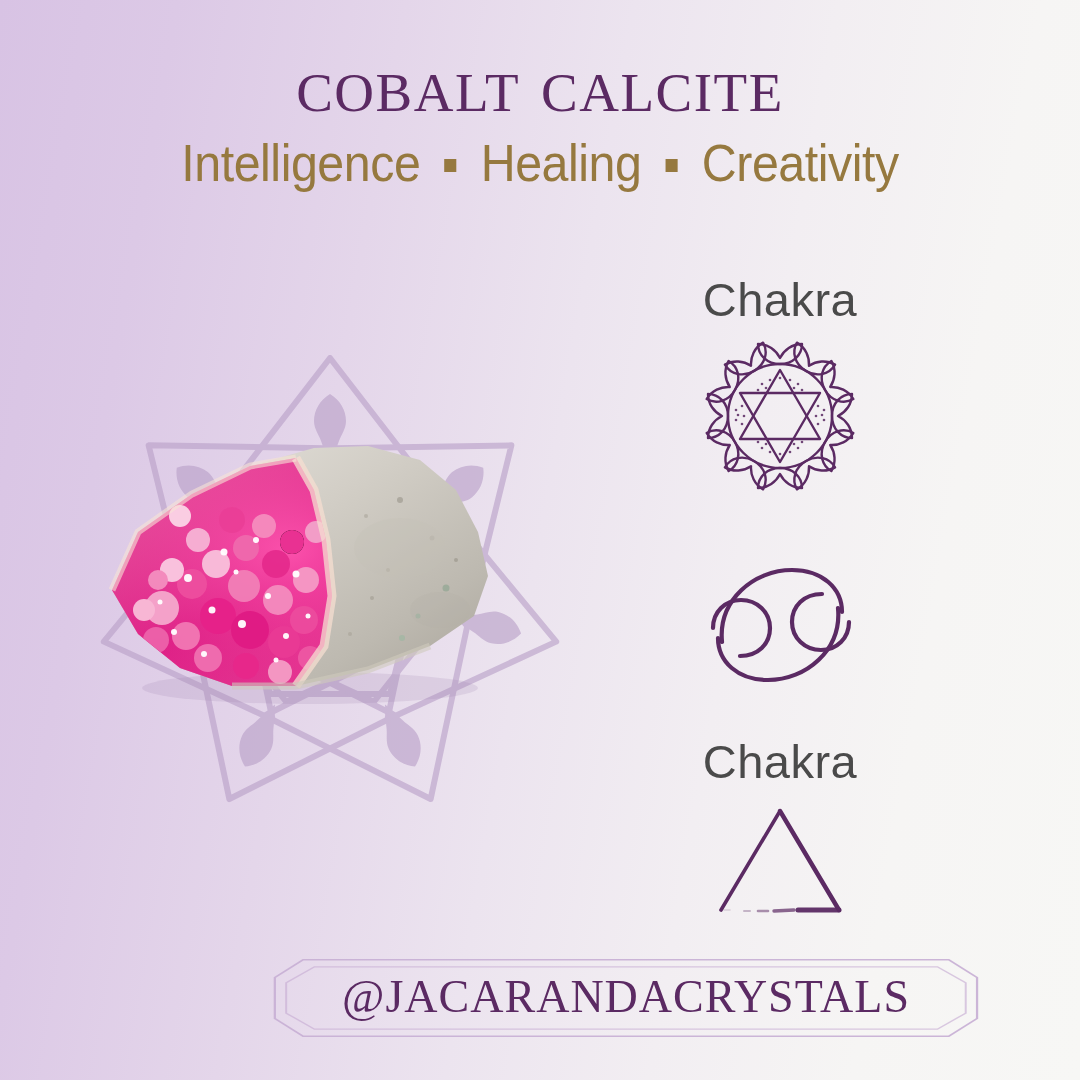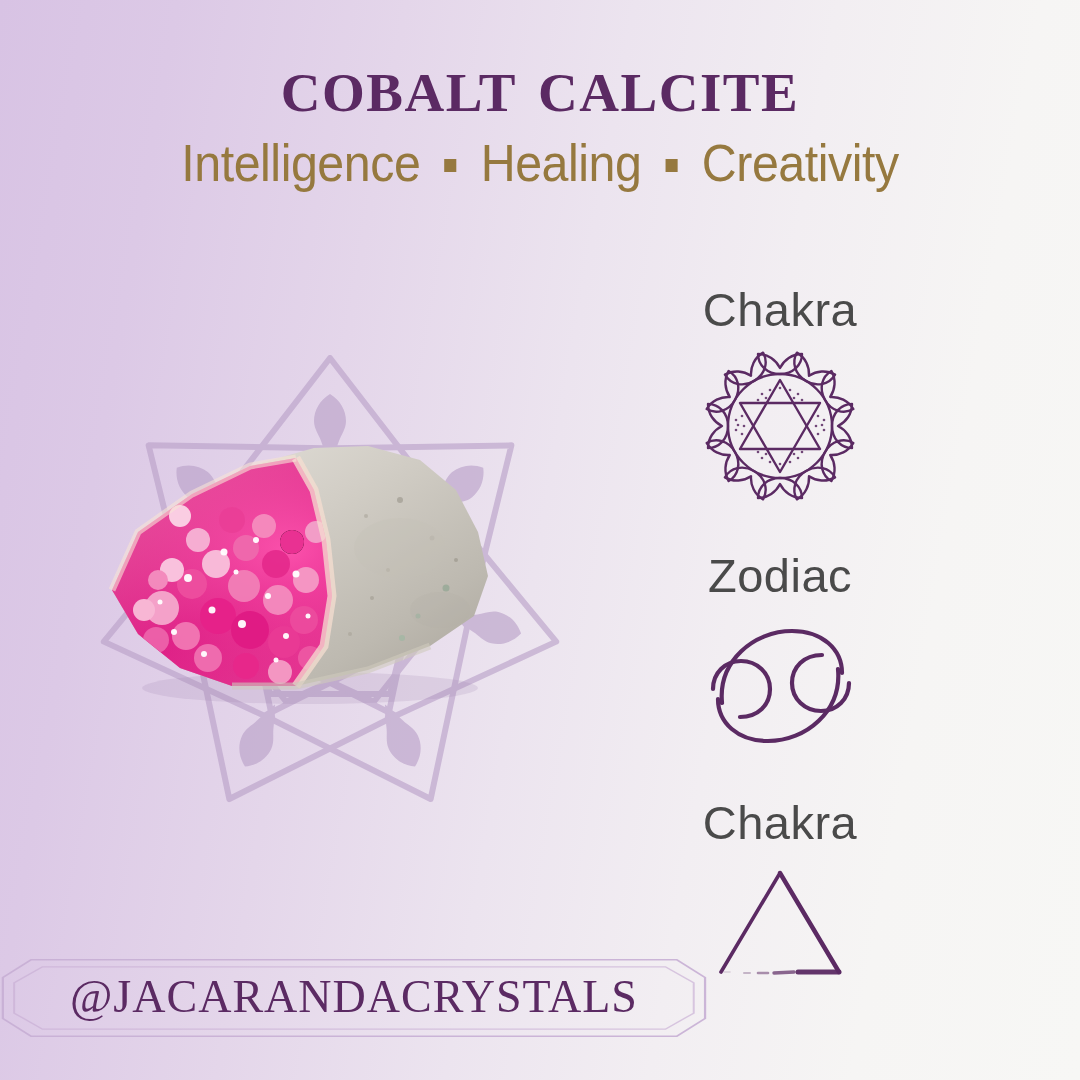--- a/index.html
+++ b/index.html
@@ -37,21 +37,21 @@
   .title {
     font-family: "Liberation Serif", "DejaVu Serif", serif;
     font-size: 78px;
     line-height: 0.96;
     color: #5b2a63;
     letter-spacing: 1.5px;
     font-variant: small-caps;
     text-transform: lowercase;
     white-space: nowrap;
     margin: 0;
-    font-weight: 700;
+    font-weight: 400;
   }
 
   .subtitle {
     margin: 14px 0 0 0;
     font-size: 52px;
     line-height: 1;
     color: #96793f;
     font-weight: 400;
     letter-spacing: -0.5px;
     white-space: nowrap;
@@ -90,21 +90,21 @@
     left: 40px;
     top: 100px;
     width: 420px;
     height: 290px;
   }
 
   
   .info-col {
     position: absolute;
     left: 620px;
-    top: 284px;
+    top: 274px;
     width: 320px;
     text-align: center;
   }
 
   .info-block { margin-bottom: 6px; }
 
   .info-label {
     font-size: 47px;
     line-height: 1.1;
     color: #4a4a4a;
@@ -120,21 +120,21 @@
 
   .gap-a { height: 38px; }
   .gap-b { height: 30px; }
 
   
   .footer {
     position: absolute;
     left: 0;
     bottom: 42px;
     width: 980px;
-    text-align: left;
+    text-align: right;
   }
 
   .handle-frame {
     position: relative;
     display: inline-block;
     padding: 16px 70px 18px 70px;
   }
 
   .handle-text {
     font-family: "Liberation Serif", "DejaVu Serif", serif;
@@ -425,21 +425,20 @@
           <circle cx="66" cy="108" r="1.3"></circle>
             <circle cx="94" cy="108" r="1.3"></circle>
           <circle cx="80" cy="118" r="1.3"></circle>
         </g>
       </svg>
     </div>
 
     <div class="gap-a"></div>
 
     <div class="info-block">
-      <p class="info-label">Zodiac</p>
       <svg class="info-icon" width="160" height="150" viewBox="0 0 160 150">
         <g fill="none" stroke="#5b2a63" stroke-width="4.2" stroke-linecap="round">
 
           <path d="M 22,92 C 18,50 54,20 92,20 C 122,20 142,38 142,62"></path>
 
           <path d="M 138,58 C 142,100 106,130 68,130 C 38,130 18,112 18,88"></path>
 
           <path d="M 122,44 C 104,44 92,56 92,72 C 92,88 105,100 121,100
                    C 137,100 149,88 149,72"></path>
 

